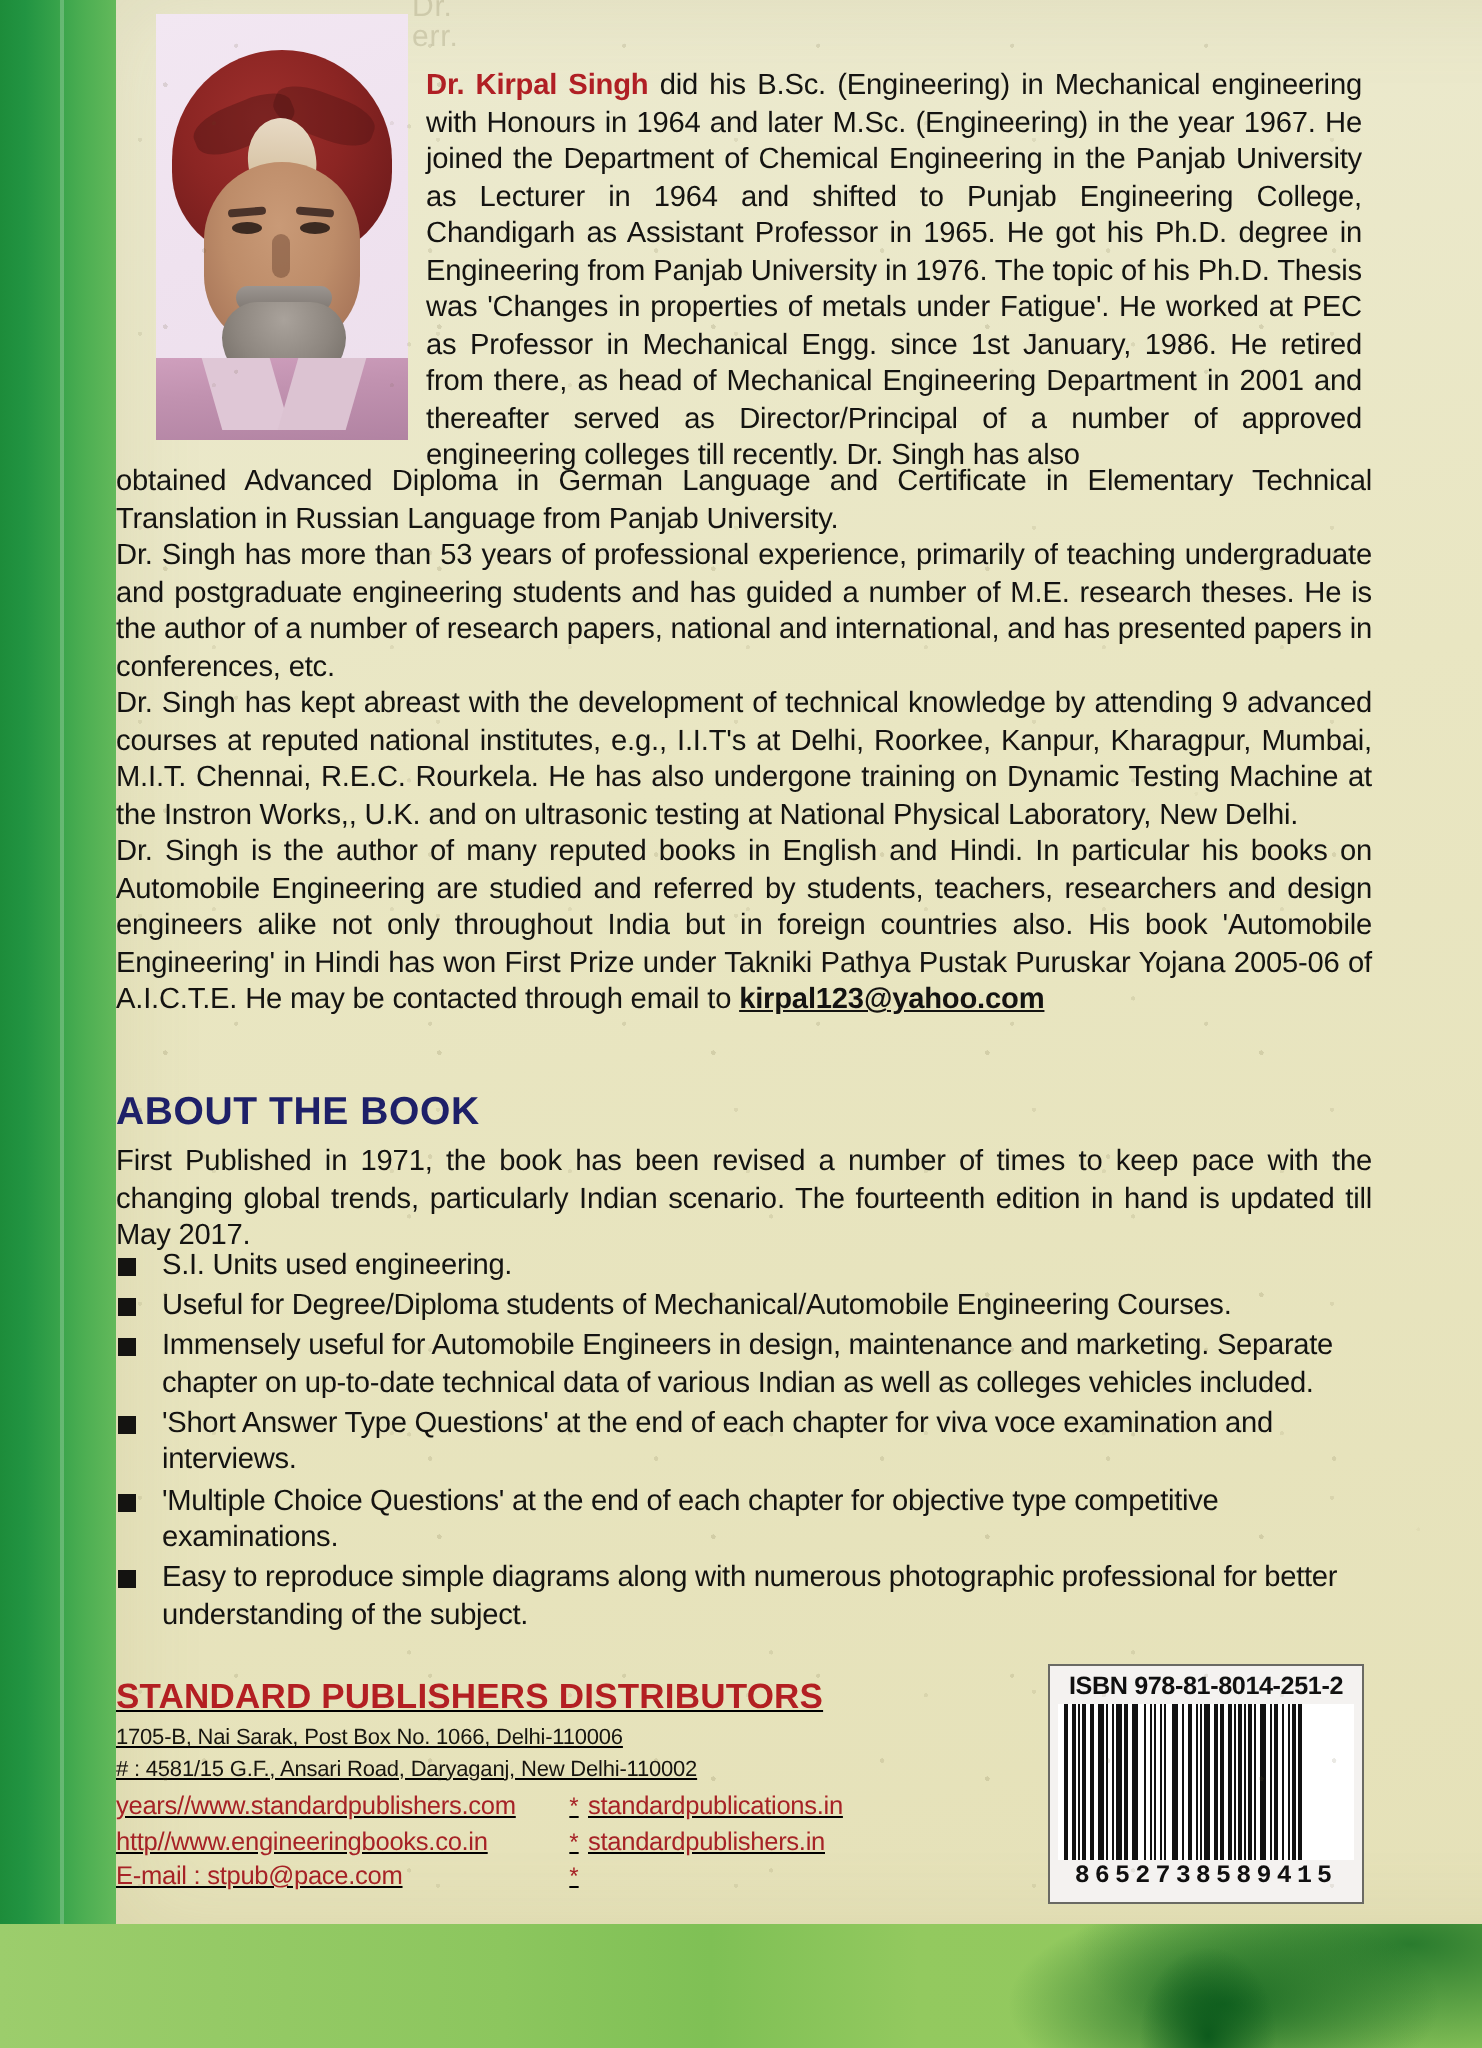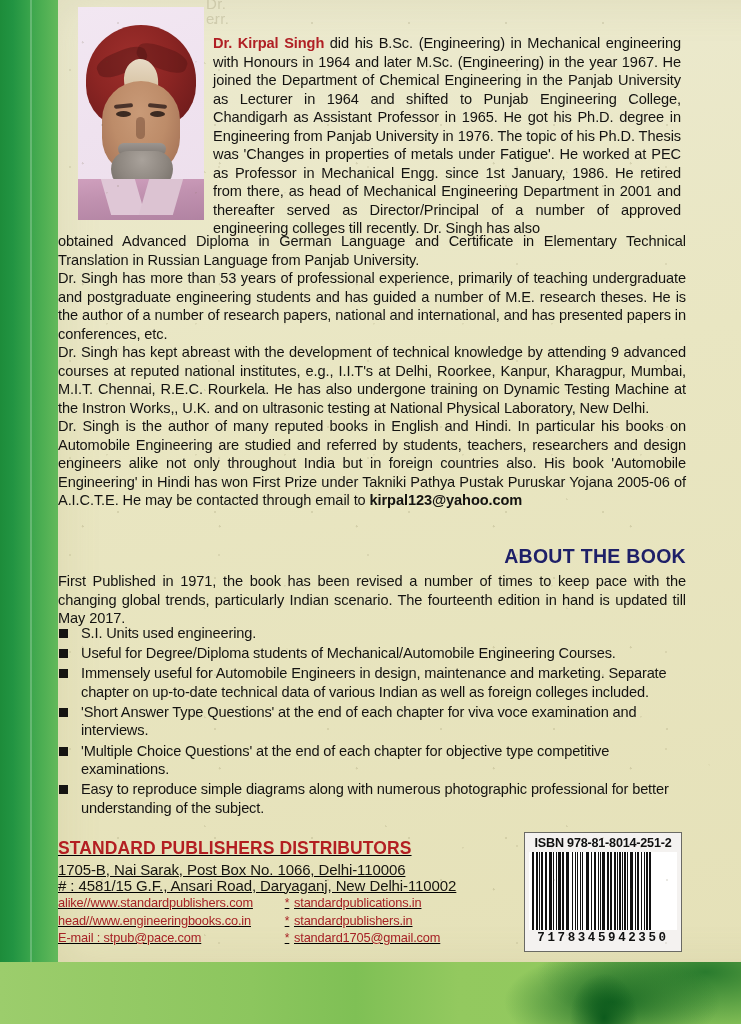--- a/index.html
+++ b/index.html
@@ -201,29 +201,29 @@
     position: absolute;
     left: 0px;
     top: 232px;
     width: 628px;
   }
   .para + .para { margin-top: 0px; }
   .name-red {
     color: #b01f24;
     font-weight: bold;
   }
-  .email-bold { font-weight: bold; color: #141311; }
+  .email-bold { font-weight: bold; color: #141311; text-decoration: underline; }
 
   
   #about-heading {
     position: absolute;
     left: 0;
     top: 545px;
     width: 628px;
-    text-align: right;
+    text-align: left;
     color: #1e2068;
     font-size: 19.5px;
     font-weight: bold;
     letter-spacing: 0.3px;
   }
   #about-intro {
     position: absolute;
     left: 0px;
     top: 572px;
     width: 628px;
@@ -265,21 +265,21 @@
   }
   #pub-name {
     color: #b31f22;
     font-weight: bold;
     font-size: 17.5px;
     letter-spacing: 0.1px;
     margin-bottom: 3px;
   }
   .addr {
     color: #17150f;
-    font-size: 15px;
+    font-size: 11px;
     line-height: 15.5px;
     letter-spacing: -0.1px;
   }
   #contact-grid {
     margin-top: 2px;
     display: grid;
     grid-template-columns: 222px 14px auto;
     row-gap: 1px;
     align-items: baseline;
   }
@@ -413,43 +413,42 @@
 
       <div id="about-heading">ABOUT THE BOOK</div>
 
       <div id="about-intro">
         <p class="para">First Published in 1971, the book has been revised a number of times to keep pace with the changing global trends, particularly Indian scenario. The  fourteenth edition in hand is updated till May 2017.</p>
       </div>
 
       <ul id="bullets">
         <li><span class="sq"></span><span>S.I. Units used engineering.</span></li>
         <li><span class="sq"></span><span>Useful for Degree/Diploma students of Mechanical/Automobile Engineering Courses.</span></li>
-        <li><span class="sq"></span><span>Immensely useful for Automobile Engineers in design, maintenance and marketing. Separate chapter on up-to-date technical data of various Indian as well as foreign colleges included.</span></li>
+        <li><span class="sq"></span><span>Immensely useful for Automobile Engineers in design, maintenance and marketing. Separate chapter on up-to-date technical data of various Indian as well as colleges vehicles included.</span></li>
         <li><span class="sq"></span><span>'Short Answer Type Questions' at the end of each chapter for viva voce examination and interviews.</span></li>
         <li><span class="sq"></span><span>'Multiple Choice Questions' at the end of each chapter for objective type competitive examinations.</span></li>
         <li><span class="sq"></span><span>Easy to reproduce simple diagrams along with numerous photographic professional for better understanding of the subject.</span></li>
       </ul>
 
       <div id="publisher">
         <div id="pub-name">STANDARD PUBLISHERS DISTRIBUTORS</div>
         <div class="addr">1705-B, Nai Sarak, Post Box No. 1066, Delhi-110006</div>
         <div class="addr"># : 4581/15 G.F., Ansari Road, Daryaganj, New Delhi-110002</div>
 
         <div id="contact-grid">
-          <div class="contact-l">alike//www.standardpublishers.com</div>
+          <div class="contact-l">years//www.standardpublishers.com</div>
           <div class="contact-star">*</div>
           <div class="contact-r">standardpublications.in</div>
 
-          <div class="contact-l">head//www.engineeringbooks.co.in</div>
+          <div class="contact-l">http//www.engineeringbooks.co.in</div>
           <div class="contact-star">*</div>
           <div class="contact-r">standardpublishers.in</div>
 
           <div class="contact-l">E-mail : stpub@pace.com</div>
           <div class="contact-star">*</div>
-          <div class="contact-r">standard1705@gmail.com</div>
         </div>
       </div>
 
       <div id="isbn-box">
         <div id="isbn-text">ISBN 978-81-8014-251-2</div>
         <div id="barcode">
             <i style="width: 2px; background: rgb(17, 17, 17);"></i>
             <i style="width: 2px; background: transparent;"></i>
             <i style="width: 2px; background: rgb(17, 17, 17);"></i>
             <i style="width: 1px; background: transparent;"></i>
@@ -517,21 +516,21 @@
             <i style="width: 2px; background: transparent;"></i>
             <i style="width: 1px; background: rgb(17, 17, 17);"></i>
             <i style="width: 2px; background: transparent;"></i>
             <i style="width: 1px; background: rgb(17, 17, 17);"></i>
             <i style="width: 1px; background: transparent;"></i>
             <i style="width: 2px; background: rgb(17, 17, 17);"></i>
             <i style="width: 1px; background: transparent;"></i>
             <i style="width: 2px; background: rgb(17, 17, 17);"></i>
             <i style="width: 2px; background: transparent;"></i>
           </div>
-        <div id="barcode-digits">7178345942350</div>
+        <div id="barcode-digits">8652738589415</div>
       </div>
 
     </div>
   </div>
 
   <div id="specks"></div>
 
   <div id="bottom-band">
     <div id="bottom-dark-leaf"></div>
   </div>

